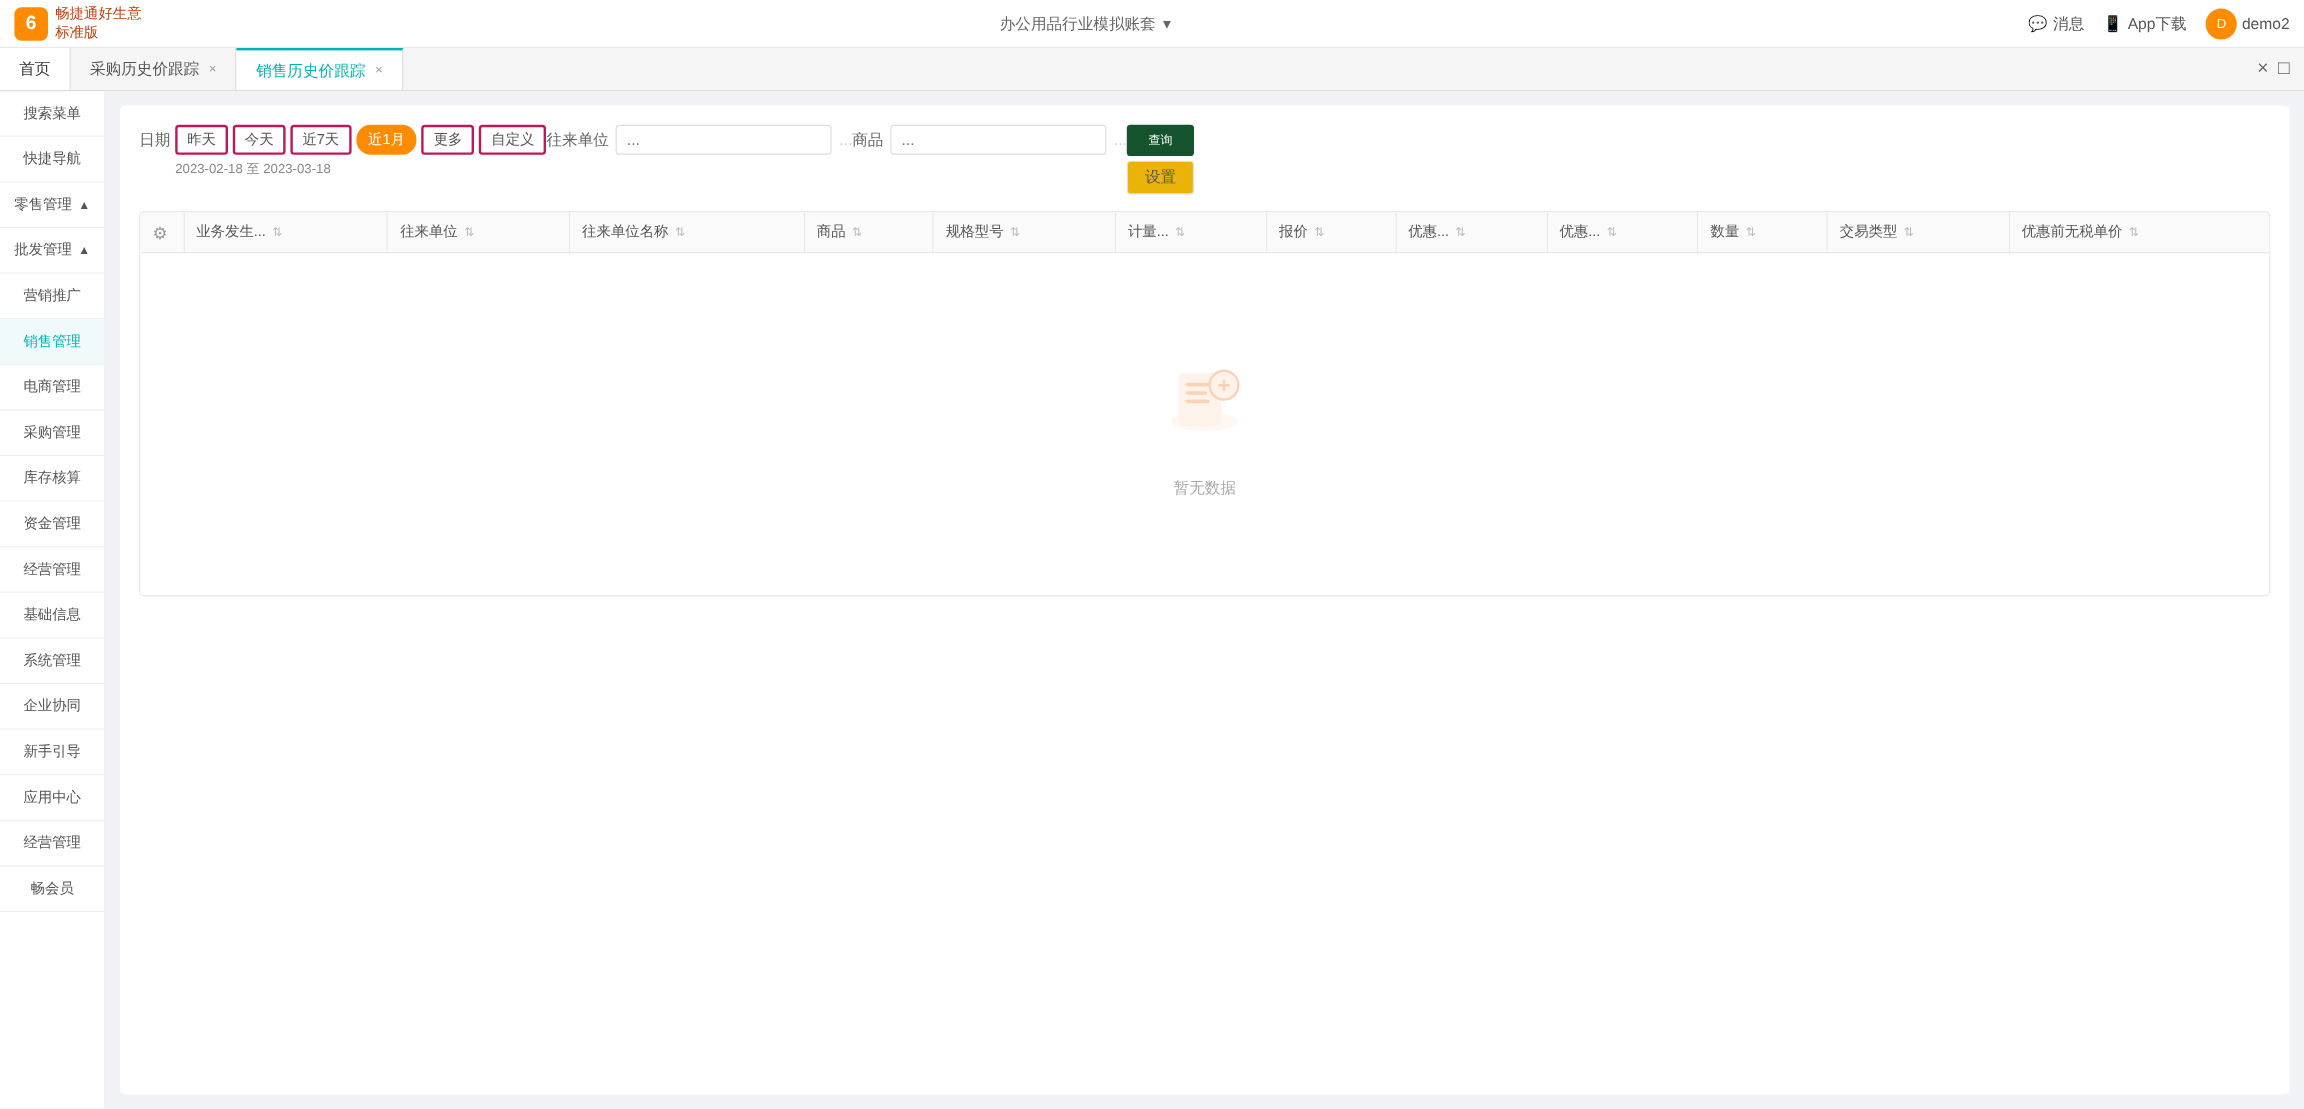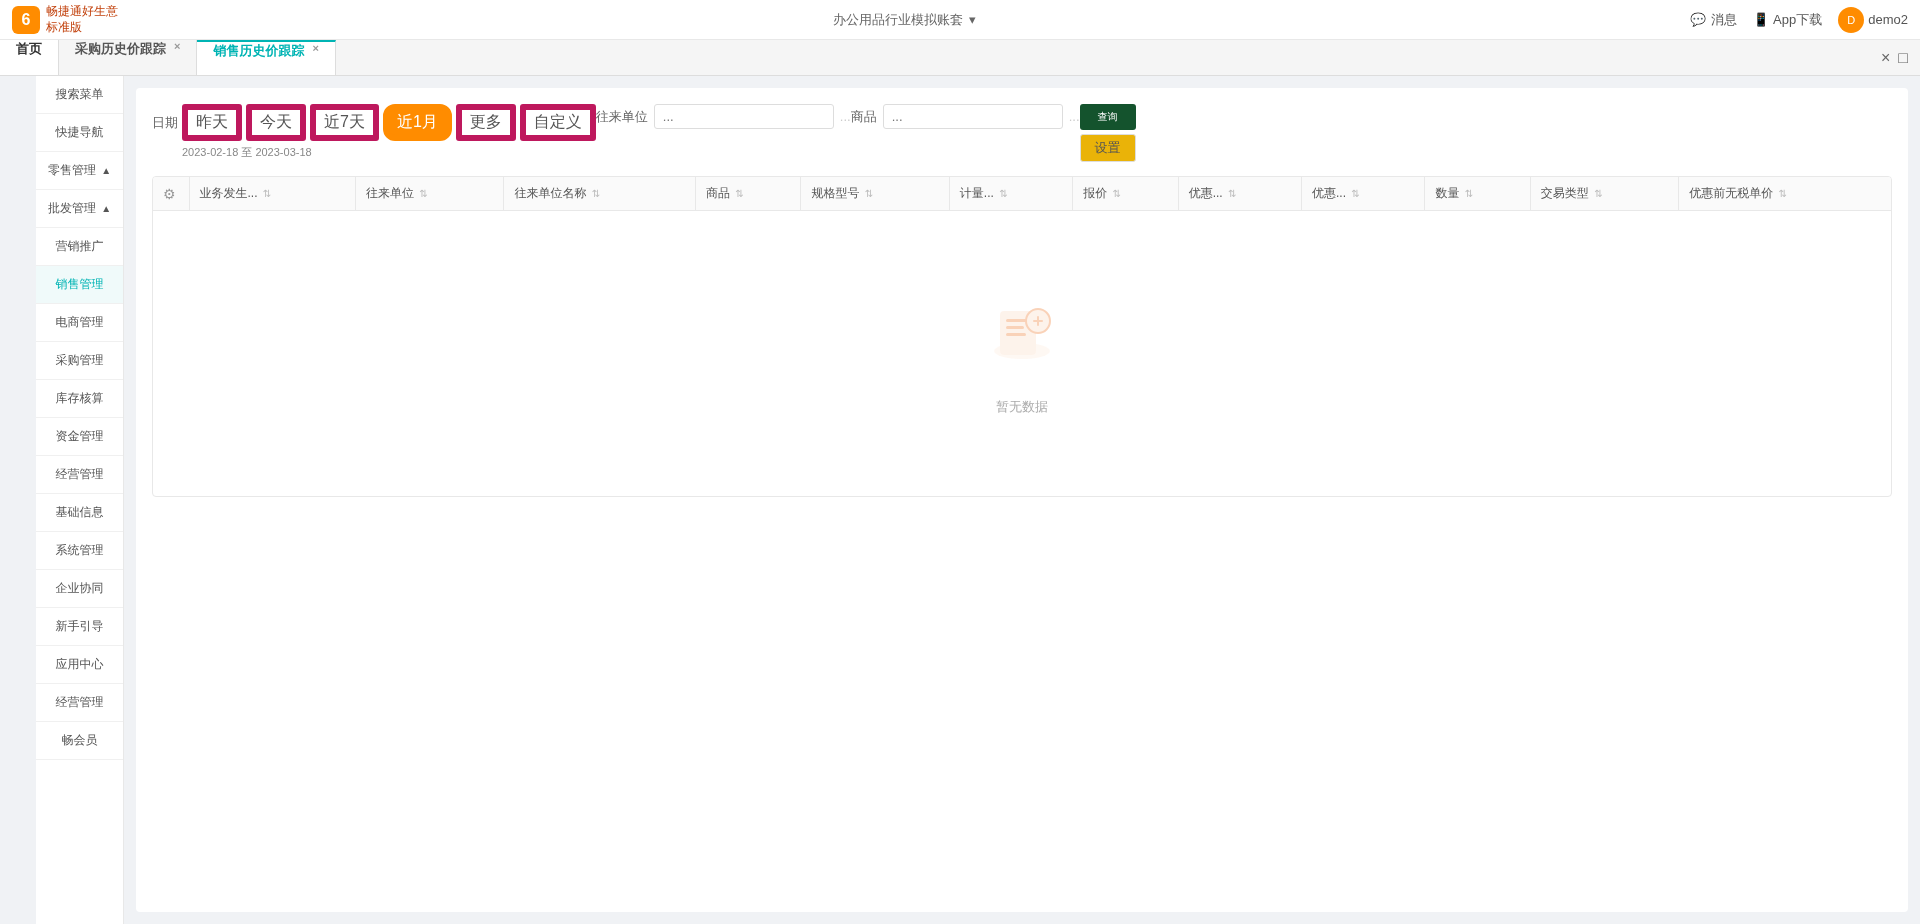--- a/index.html
+++ b/index.html
@@ -13,45 +13,45 @@
     .logo-icon span { color: white; font-size: 16px; font-weight: bold; }
     .logo-text { font-size: 12px; color: #c2410c; line-height: 1.3; }
     .topbar-center { display: flex; align-items: center; gap: 6px; color: #666; font-size: 13px; }
     .dropdown-btn { background: none; border: none; color: #666; cursor: pointer; font-size: 13px; display: flex; align-items: center; gap: 4px; }
     .topbar-right { display: flex; align-items: center; gap: 16px; color: #555; font-size: 13px; }
     .topbar-right-item { display: flex; align-items: center; gap: 4px; cursor: pointer; color: #555; }
     .avatar { width: 26px; height: 26px; border-radius: 50%; background: #ff8c00; display: flex; align-items: center; justify-content: center; color: white; font-size: 11px; }
 
     
     .tabbar { height: 36px; background: #f5f5f5; display: flex; align-items: stretch; border-bottom: 1px solid #ddd; }
-    .tab { display: flex; padding: 0 16px; gap: 6px; cursor: pointer; font-size: 13px; color: #555; border-right: 1px solid #ddd; white-space: nowrap; position: relative; font-weight: bold; }
+    .tab { display: flex; align-items: center; padding: 0 16px; gap: 6px; cursor: pointer; font-size: 13px; color: #555; border-right: 1px solid #ddd; white-space: nowrap; position: relative; }
     .tab.home { background: #fff; color: #333; }
     .tab.active { background: #fff; color: #00b4b4; border-top: 2px solid #00b4b4; }
     .tab.inactive { background: #f5f5f5; }
     .tab-close { font-size: 11px; color: #999; cursor: pointer; margin-left: 2px; }
     .tab-spacer { flex: 1; }
     .tab-actions { display: flex; align-items: center; padding: 0 12px; gap: 8px; }
     .tab-action-btn { background: none; border: none; cursor: pointer; color: #666; font-size: 16px; }
 
     
-    .main-layout { display: flex; flex: 1; overflow: hidden; padding-left: 36px; }
+    .main-layout { display: flex; flex: 1; overflow: hidden; }
 
     
     .sidebar { width: 88px; background: #fff; border-right: 1px solid #e8e8e8; display: flex; flex-direction: column; overflow-y: auto; }
     .sidebar-item { padding: 10px 4px; text-align: center; cursor: pointer; color: #555; font-size: 12px; border-bottom: 1px solid #f0f0f0; }
     .sidebar-item.active { color: #00b4b4; background: #f0fafa; }
     .sidebar-item-label { font-size: 12px; }
     .sidebar-item-arrow { font-size: 10px; margin-left: 2px; }
 
     
     .content { flex: 1; background: #f0f2f5; overflow: auto; padding: 0; }
     .page { background: #fff; margin: 12px; border-radius: 4px; padding: 16px; min-height: calc(100% - 24px); }
     .page-title { font-size: 18px; font-weight: 600; color: #333; margin-bottom: 16px; }
     .date-label { color: #666; font-size: 13px; }
-    .date-btn { padding: 2px 8px; border: 6px solid #be185d; border-radius: 3px; background: #fff; cursor: pointer; font-size: 16px; color: #555; }
+    .date-btn { padding: 2px 8px; border: 2px solid #be185d; border-radius: 3px; background: #fff; cursor: pointer; font-size: 12px; color: #555; }
     .date-btn.active { background: #ff8c00; color: white; border-color: #ff8c00; border-radius: 12px; }
     .date-range { color: #888; font-size: 11px; margin-top: 2px; }
 
     
     .search-field { display: flex; align-items: center; gap: 6px; }
     .search-label { color: #666; font-size: 13px; white-space: nowrap; }
     .search-input { border: 1px solid #ddd; border-radius: 3px; padding: 4px 8px; font-size: 13px; color: #333; width: 180px; outline: none; }
     .search-dots { color: #ccc; font-size: 13px; }
 
     

